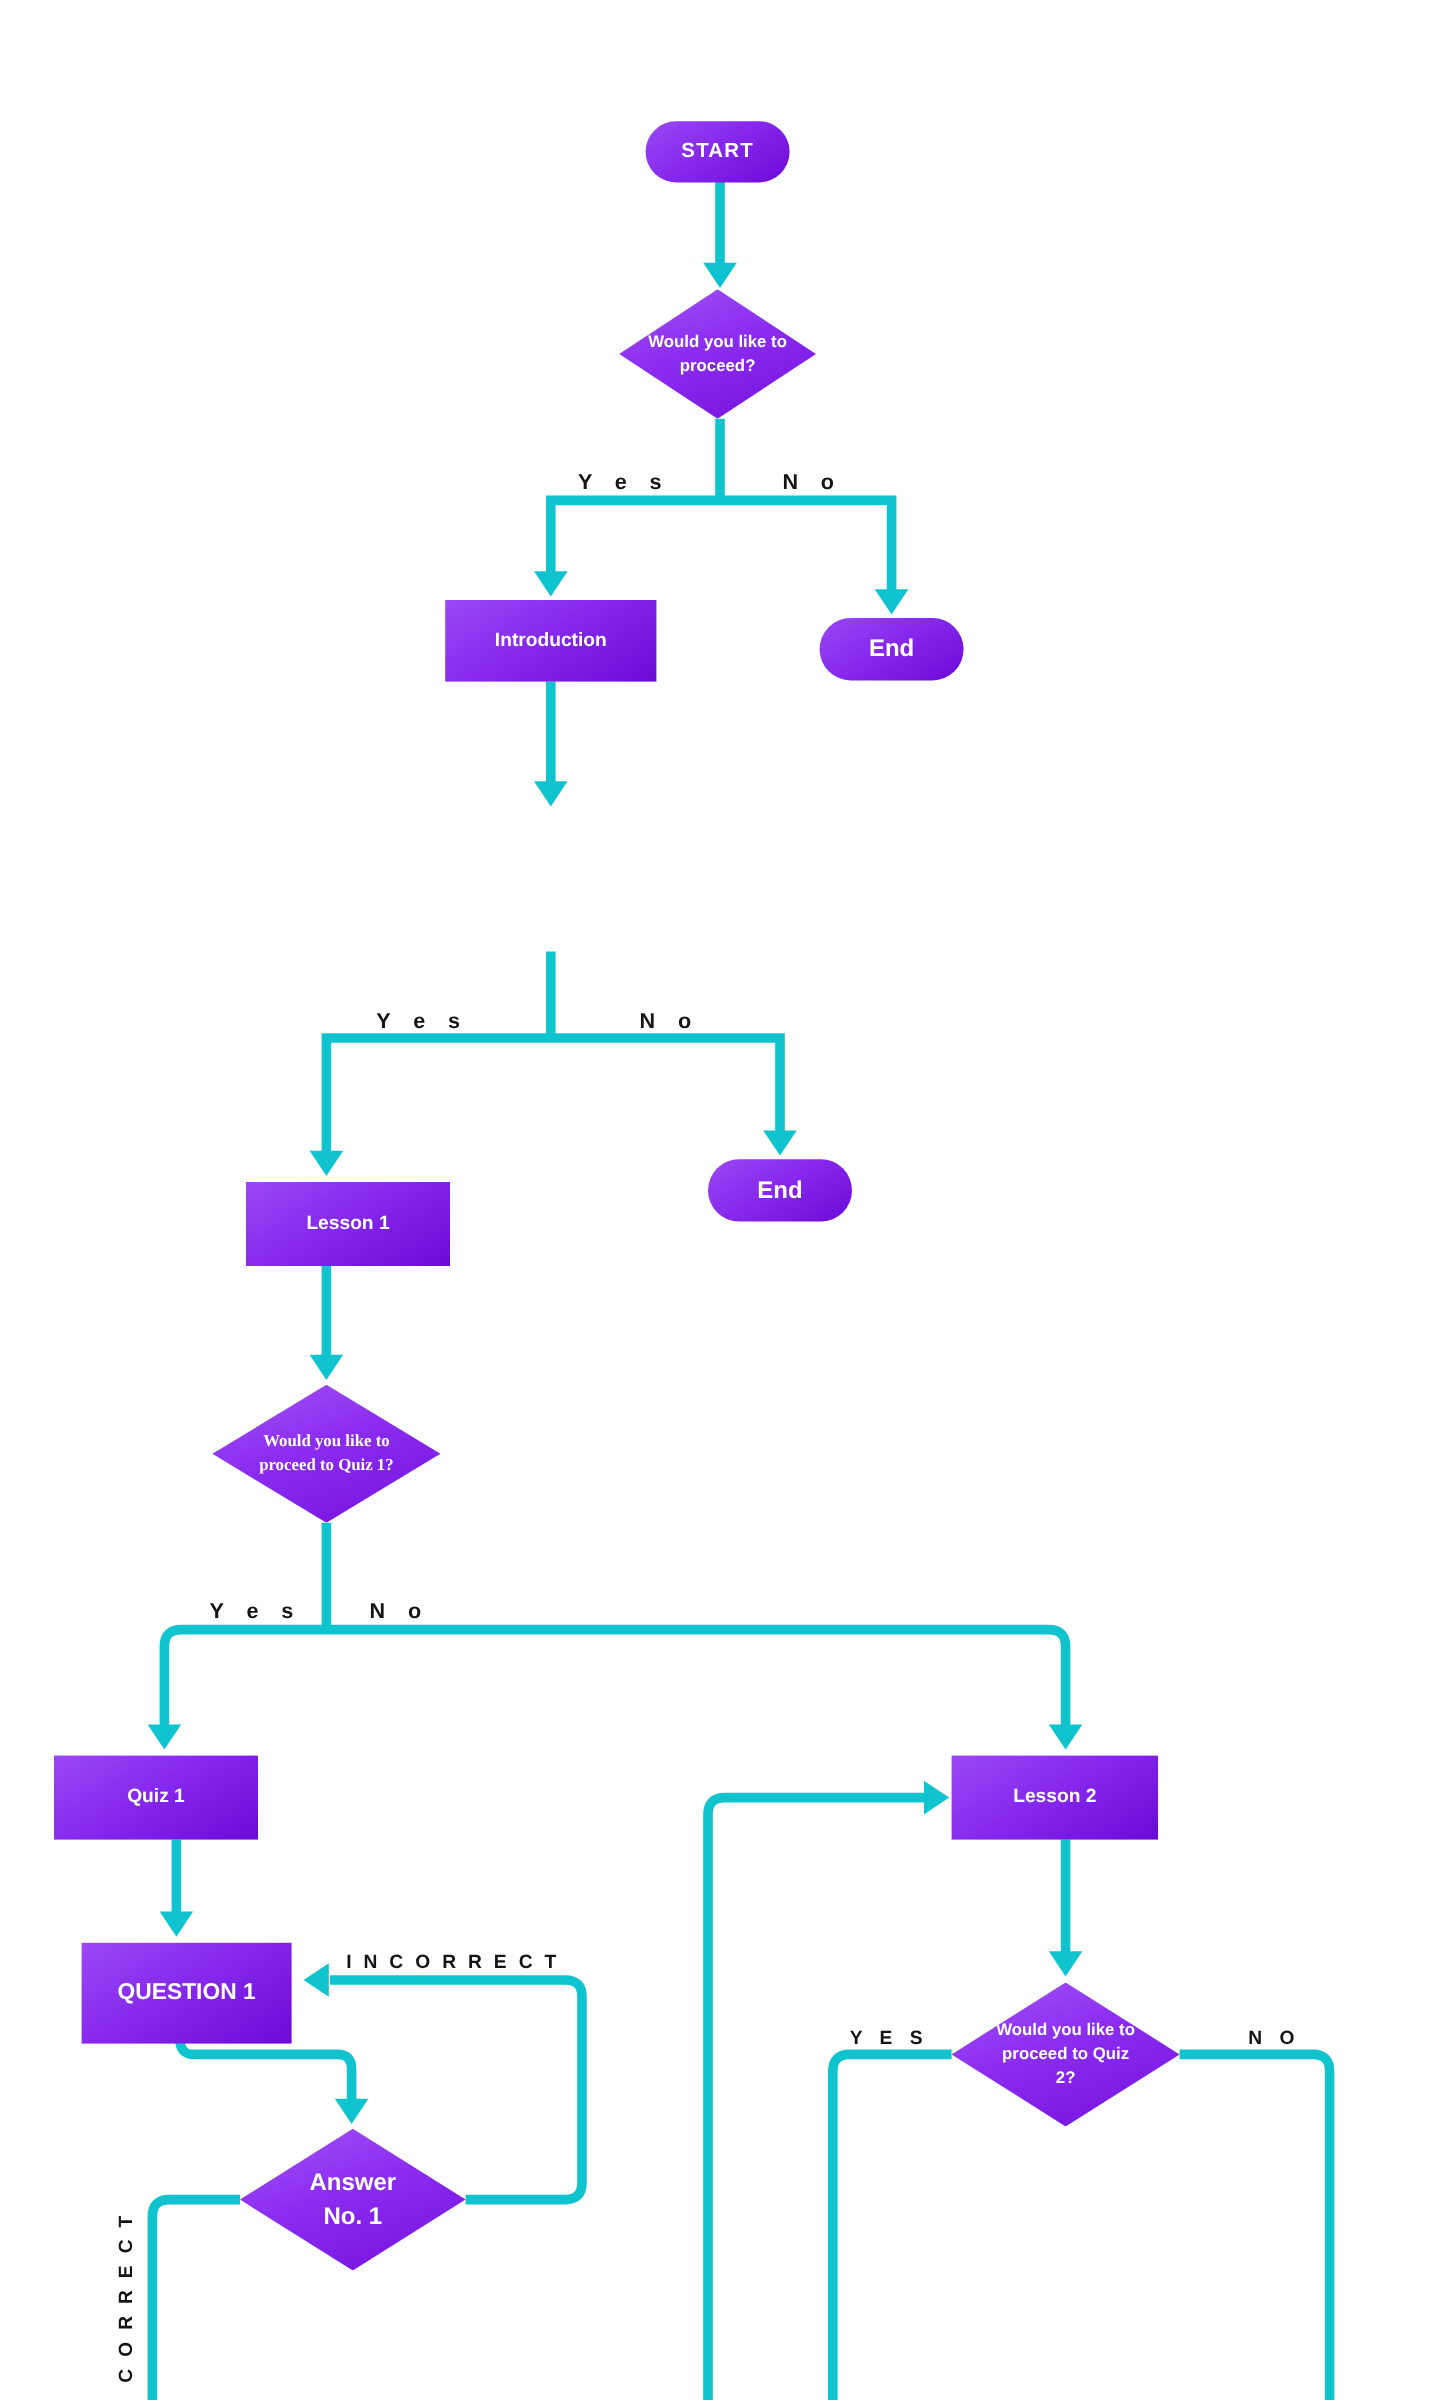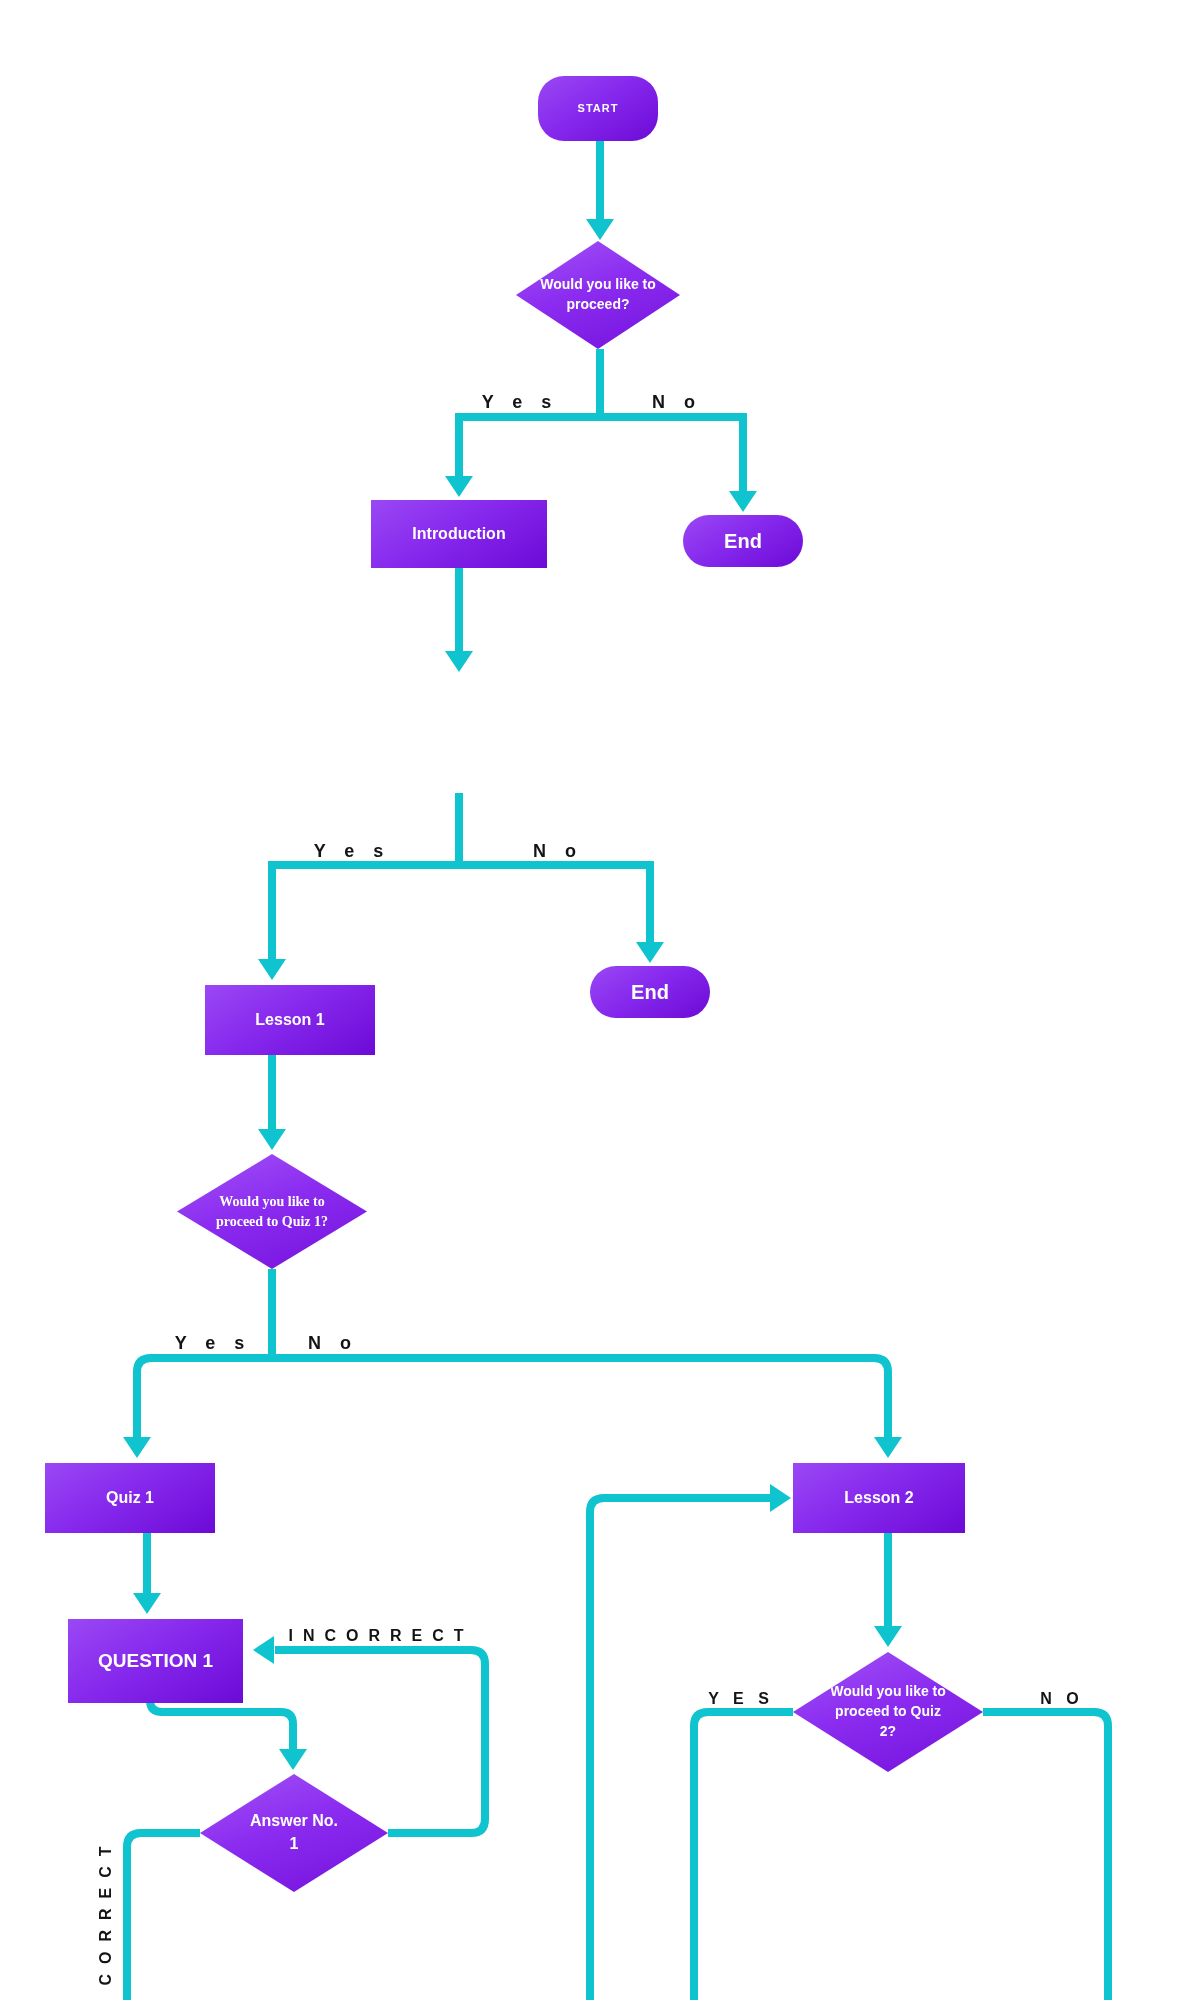--- a/index.html
+++ b/index.html
@@ -66,21 +66,21 @@
     <polygon class="arrow" points="258,1129 286,1129 272,1150"></polygon>
     <polygon class="arrow" points="123,1437 151,1437 137,1458"></polygon>
     <polygon class="arrow" points="874,1437 902,1437 888,1458"></polygon>
     <polygon class="arrow" points="133,1593 161,1593 147,1614"></polygon>
     <polygon class="arrow" points="279,1749 307,1749 293,1770"></polygon>
     <polygon class="arrow" points="274,1636 274,1664 253,1650"></polygon>
     <polygon class="arrow" points="874,1626 902,1626 888,1647"></polygon>
     <polygon class="arrow" points="770,1484 770,1512 791,1498"></polygon>
   </svg>
 
-  <div class="node pill" style="left:538px;top:76px;width:120px;height:65px;font-size:11px;letter-spacing:1px;">START</div>
+  <div class="node pill" style="left:538px;top:101px;width:120px;height:51px;font-size:17px;letter-spacing:1px;">START</div>
 
   <div class="node diamond" style="left:516px;top:241px;width:164px;height:108px;">
     <div class="dtxt" style="width:118px;">Would you like to proceed?</div>
   </div>
 
   <div class="node rect" style="left:371px;top:500px;width:176px;height:68px;">Introduction</div>
 
   <div class="node pill" style="left:683px;top:515px;width:120px;height:52px;">End</div>
 
 
@@ -91,21 +91,21 @@
   <div class="node diamond" style="left:177px;top:1154px;width:190px;height:115px;font-family:Liberation Serif, serif;">
     <div class="dtxt">Would you like to proceed to Quiz 1?</div>
   </div>
 
   <div class="node rect" style="left:45px;top:1463px;width:170px;height:70px;">Quiz 1</div>
 
   <div class="node rect" style="left:793px;top:1463px;width:172px;height:70px;">Lesson 2</div>
 
   <div class="node rect" style="left:68px;top:1619px;width:175px;height:84px;font-size:19px;">QUESTION 1</div>
 
-  <div class="node diamond" style="left:200px;top:1774px;width:188px;height:118px;font-size:16px;">
+  <div class="node diamond" style="left:200px;top:1774px;width:188px;height:118px;font-size:20px;">
     <div class="dtxt" style="width:92px;">Answer No. 1</div>
   </div>
 
   <div class="node diamond" style="left:793px;top:1652px;width:190px;height:120px;">
     <div class="dtxt">Would you like to proceed to Quiz 2?</div>
   </div>
 
   <div class="edge-label" style="left:520px;top:402px;">Y e s</div>
   <div class="edge-label" style="left:677px;top:402px;">N o</div>
   <div class="edge-label" style="left:352px;top:851px;">Y e s</div>

